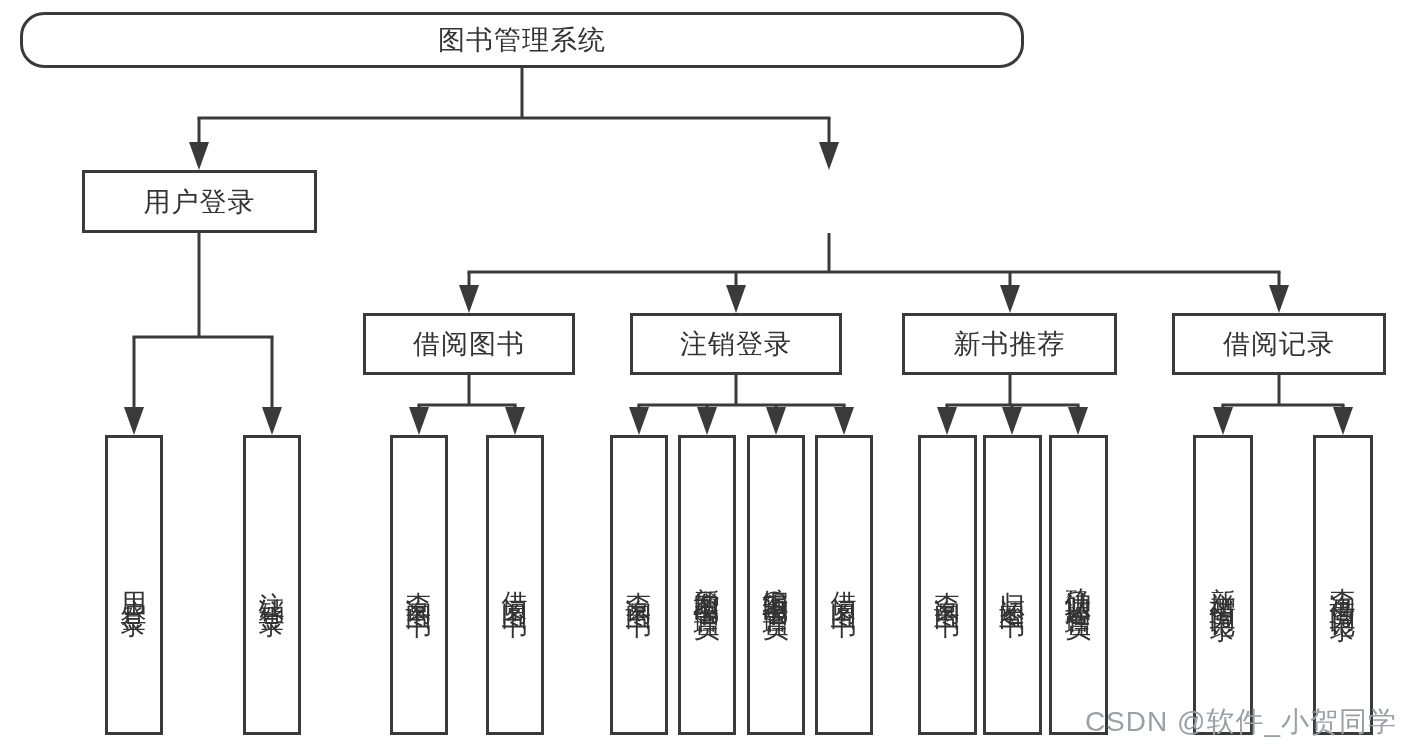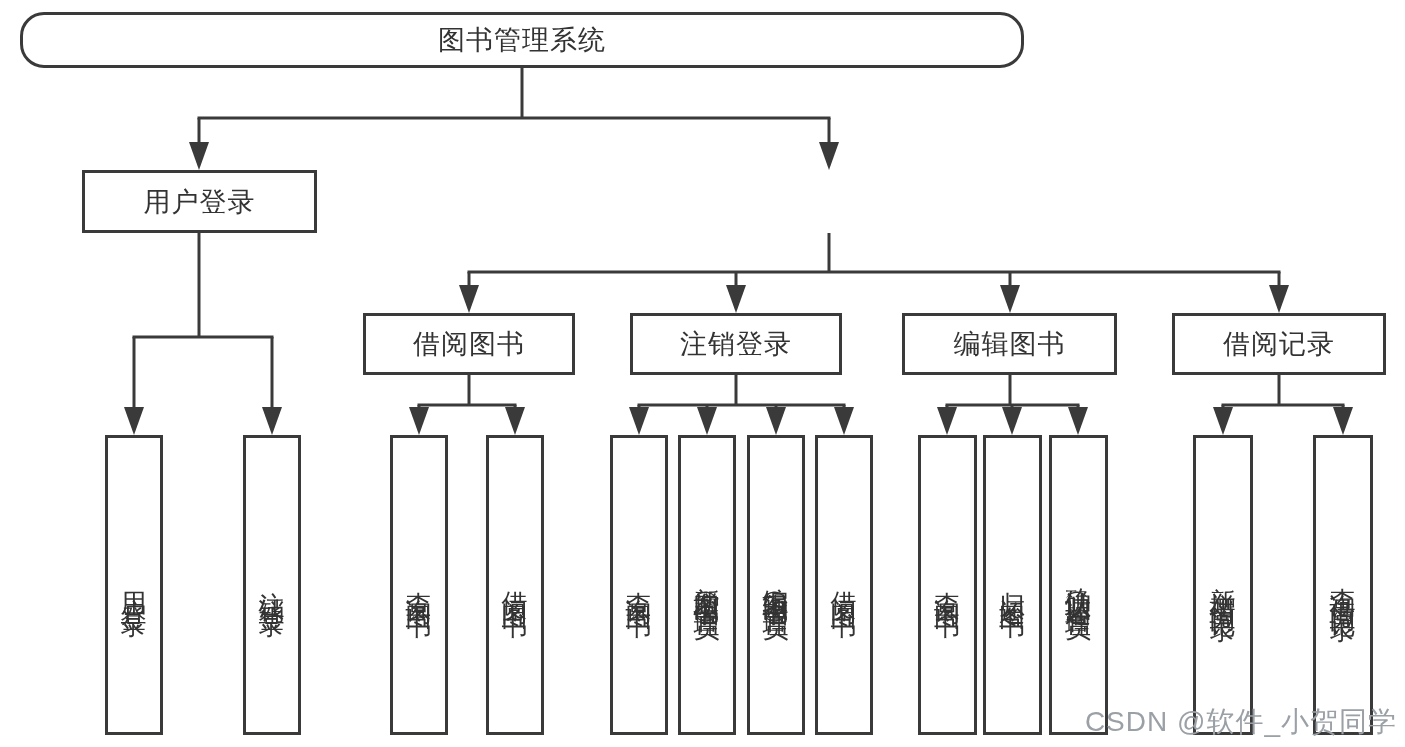--- a/index.html
+++ b/index.html
@@ -130,21 +130,21 @@
     <span>用户登录</span>
   </div>
 
   <div class="node hbox" style="left:363px;top:313px;width:212px;height:62px;">
     <span>借阅图书</span>
   </div>
   <div class="node hbox" style="left:630px;top:313px;width:212px;height:62px;">
     <span>注销登录</span>
   </div>
   <div class="node hbox" style="left:902px;top:313px;width:215px;height:62px;">
-    <span>编辑图书</span>
+    <span>新书推荐</span>
   </div>
   <div class="node hbox" style="left:1172px;top:313px;width:214px;height:62px;">
     <span>借阅记录</span>
   </div>
 
   <div class="node vbox" style="left:105px;top:435px;width:58px;height:300px;">
     <span>用户登录</span>
   </div>
   <div class="node vbox" style="left:243px;top:435px;width:58px;height:300px;">
     <span>注销登录</span>

